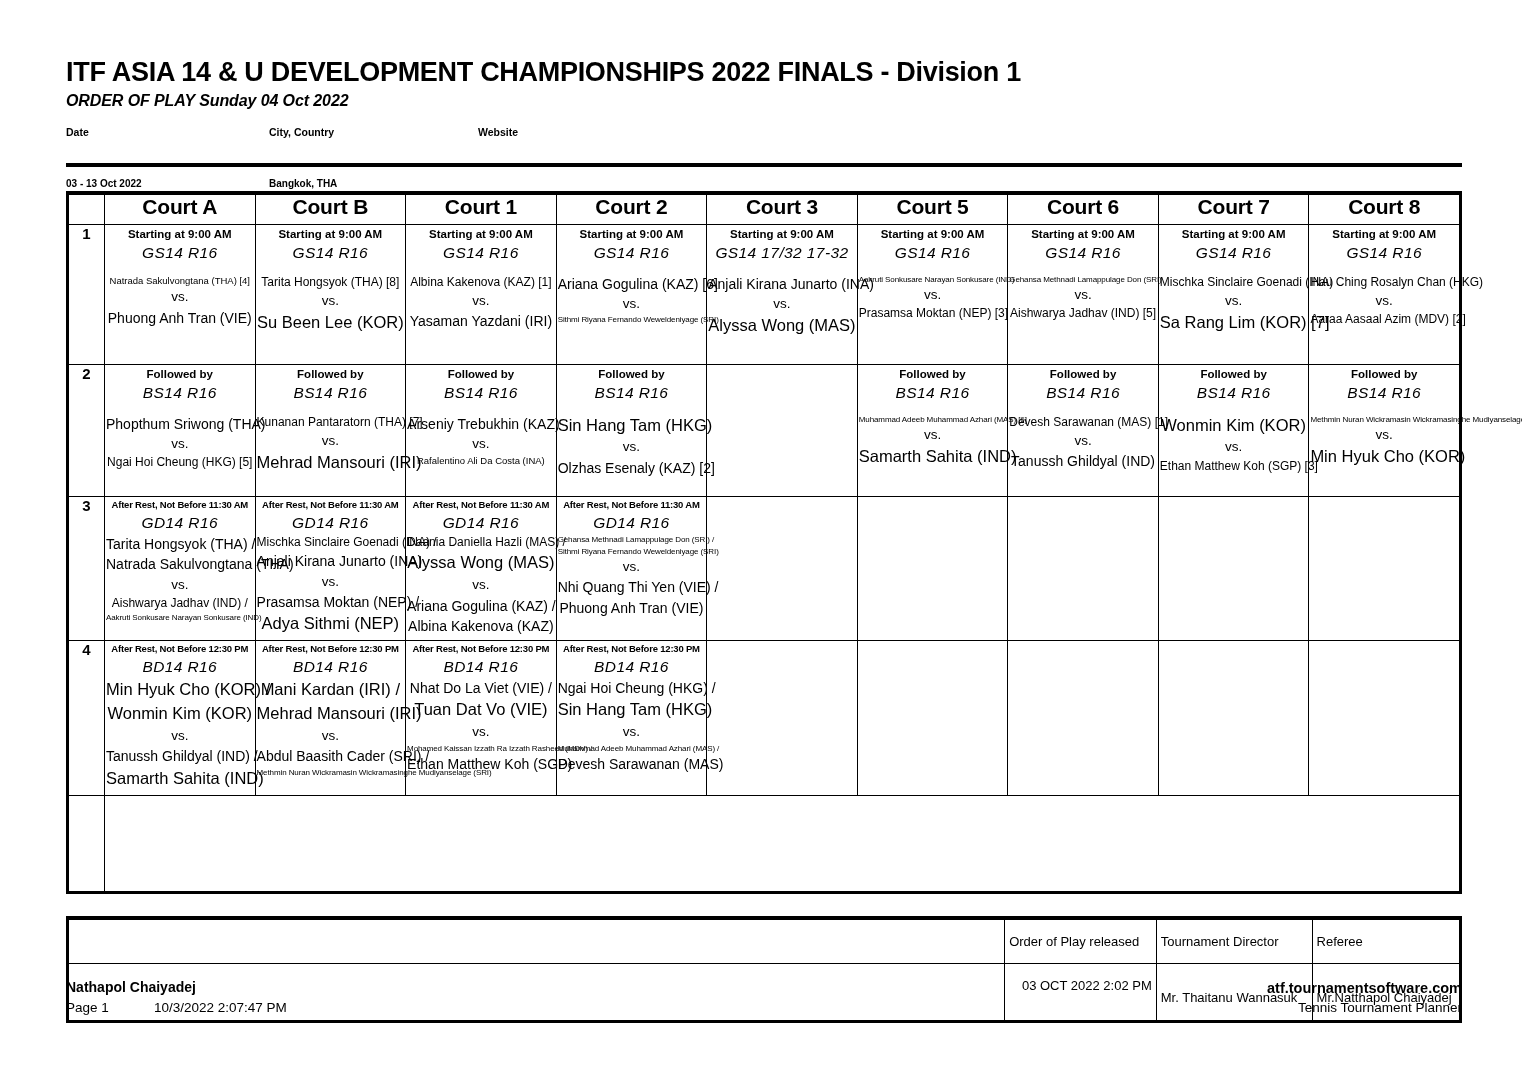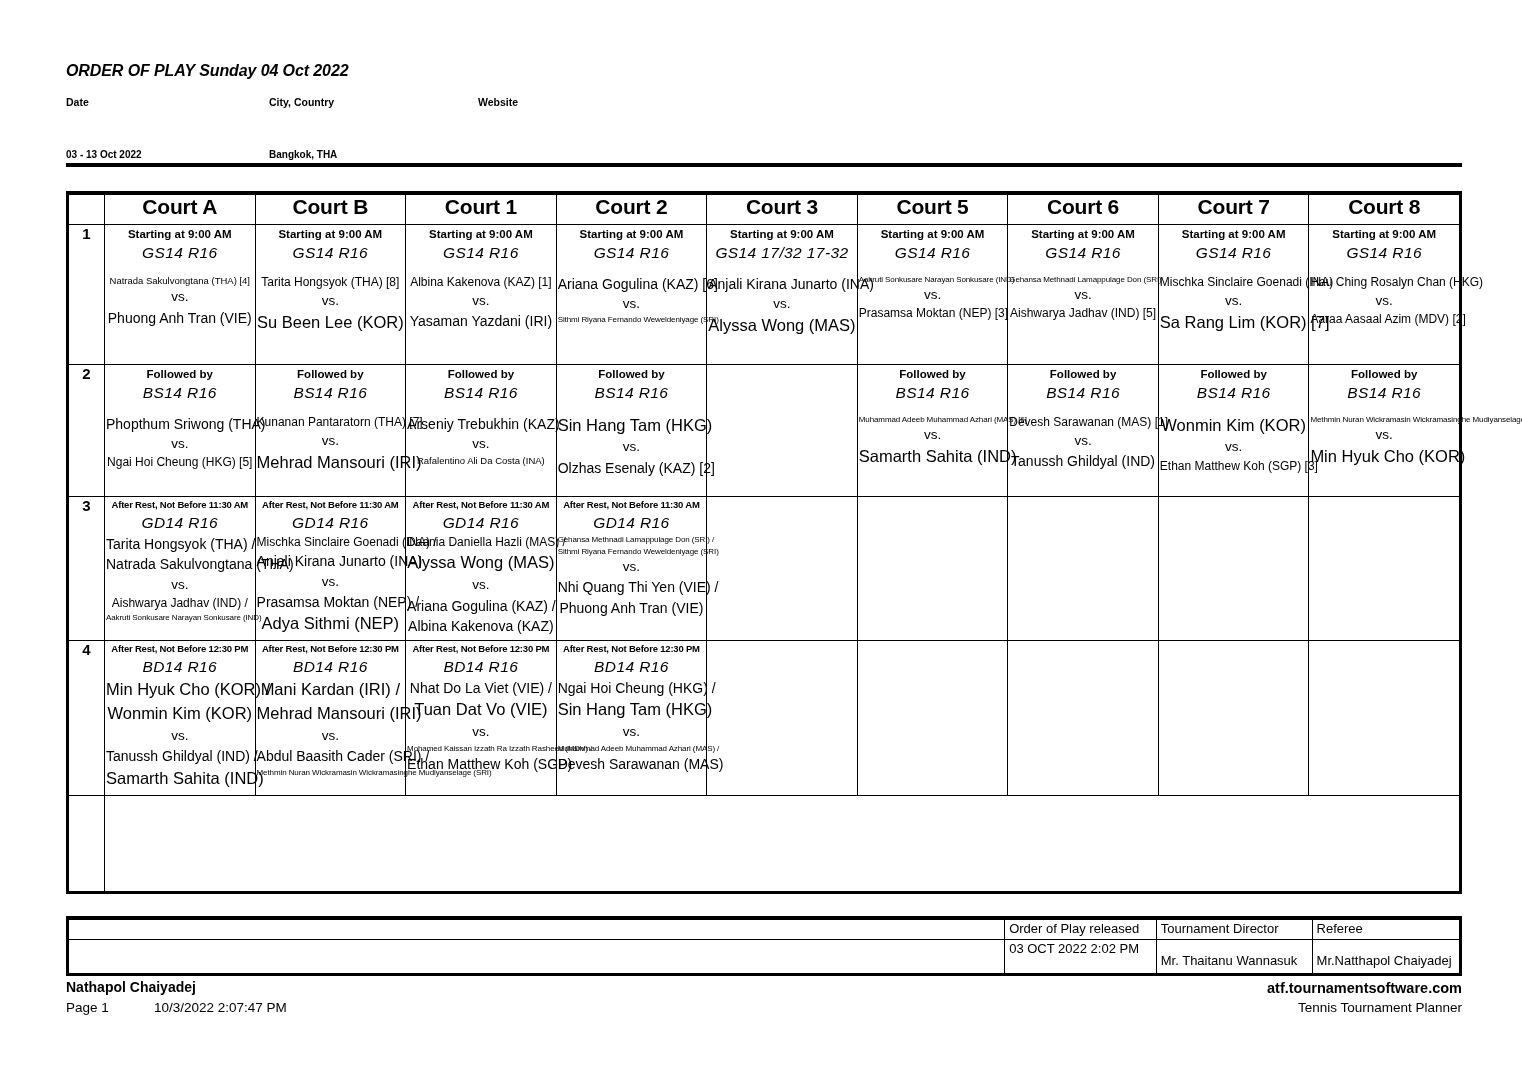--- a/index.html
+++ b/index.html
@@ -193,34 +193,34 @@
     border-top-width: 3px;
     box-sizing: border-box;
   }
   table.sig {
     width: 100%;
     border-collapse: collapse;
     table-layout: fixed;
   }
   table.sig td {
     border: 1px solid #000;
-    padding: 1px 4px;
+    padding: 14px 4px;
     font-size: 13px;
     vertical-align: top;
     box-sizing: border-box;
   }
   td.sig-lbl {
     height: 20px;
     border-bottom: 3px solid #000;
   }
   td.sig-val {
     height: 34px;
   }
   .sig-val-top {
-    text-align: left;
+    text-align: right;
     font-size: 13px;
     line-height: 1.25;
   }
   .sig-val-bottom {
     font-size: 13px;
     line-height: 1.25;
     margin-top: 12px;
   }
   .pad-cell { border-left: none; border-right: 2px solid #000; }
 
@@ -258,20 +258,21 @@
     font-size: 14.5px;
     line-height: 1.4;
   }
 </style>
 </head>
 <body>
 
 <div class="page">
 
   <div class="header">
+    <div class="doc-title">ITF ASIA 14 &amp; U DEVELOPMENT CHAMPIONSHIPS 2022 FINALS - Division 1</div>
     <div class="doc-subtitle">ORDER OF PLAY Sunday 04 Oct 2022</div>
     <div class="meta-row">
       <div class="meta-block m-date">
         <div class="meta-label">Date</div>
         <div class="meta-value">03 - 13 Oct 2022</div>
       </div>
       <div class="meta-block m-city">
         <div class="meta-label">City, Country</div>
         <div class="meta-value">Bangkok, THA</div>
       </div>

